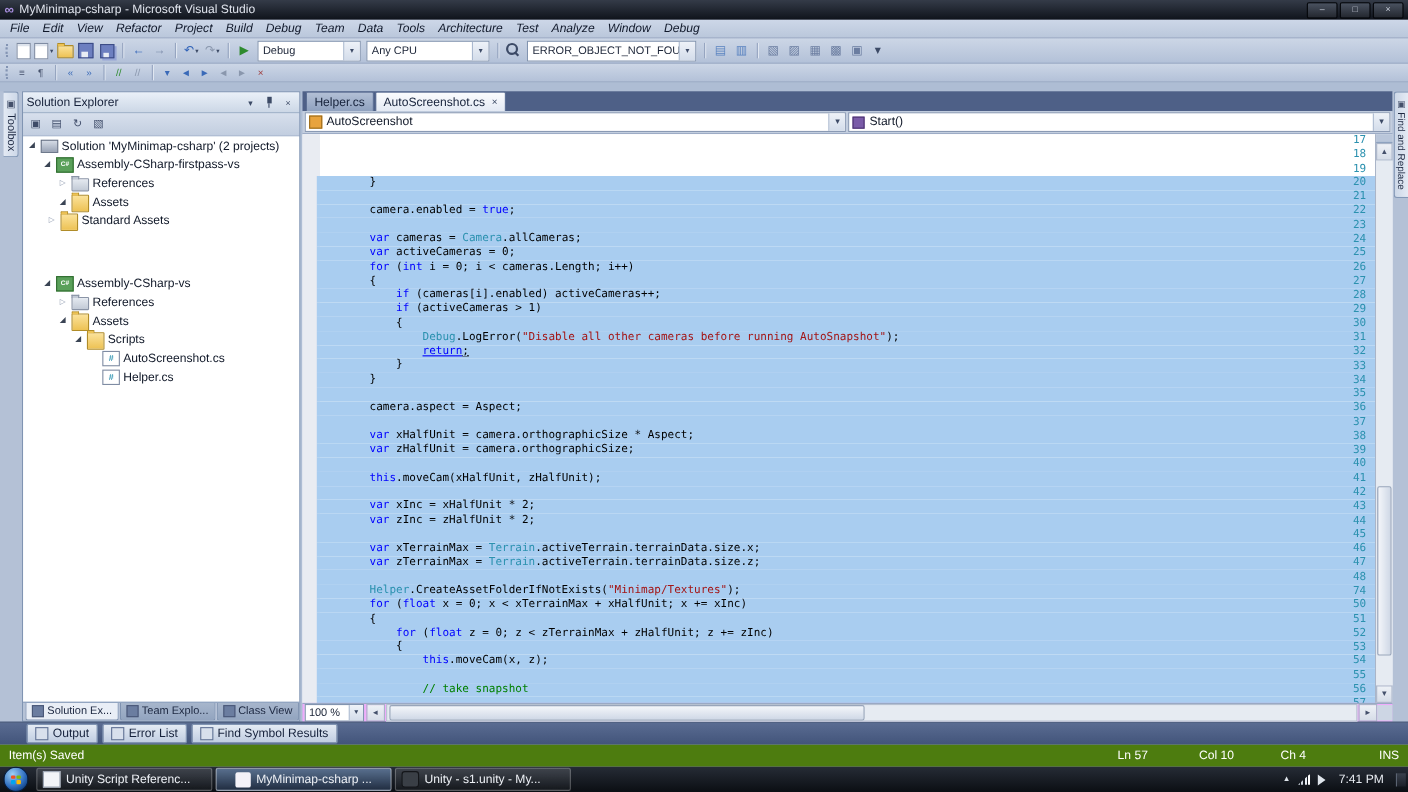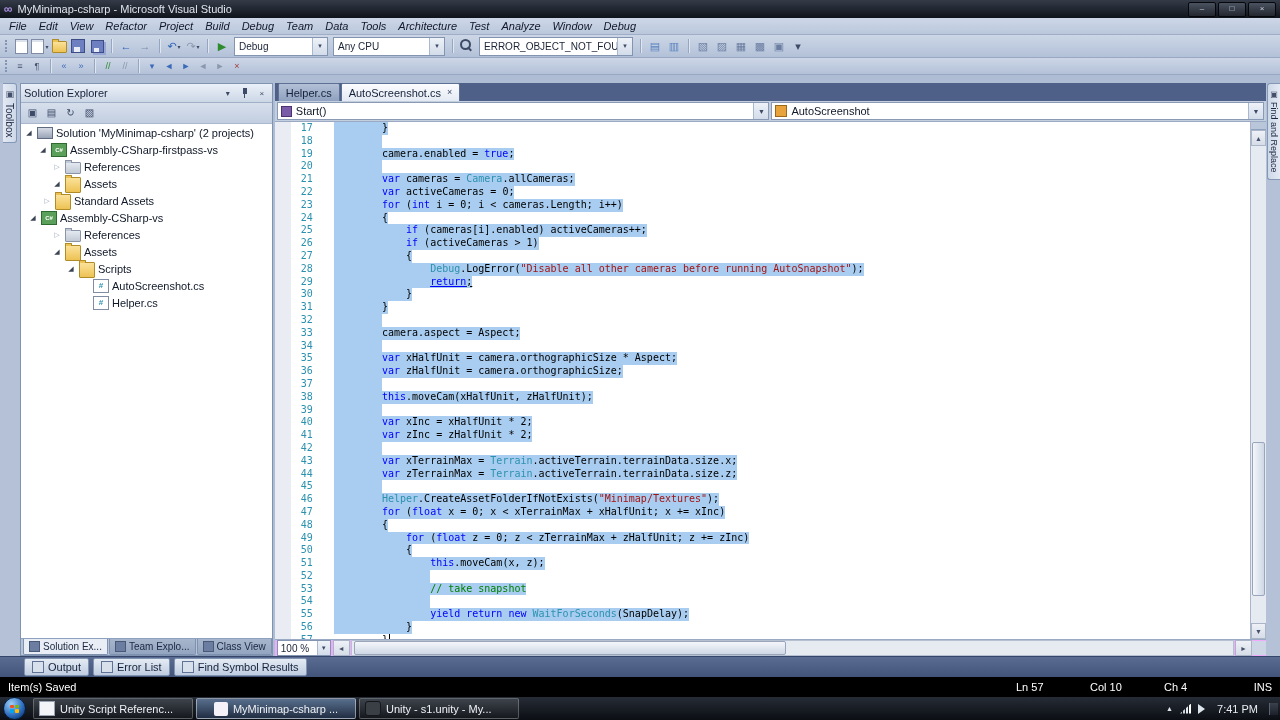--- a/index.html
+++ b/index.html
@@ -85,21 +85,21 @@
   .doc-tab.active{background:linear-gradient(#fbfcfe,#e4eaf4);}
   .doc-close{font-size:9px;color:#3c4a66;line-height:1;}
   .navbar{height:18px;flex:0 0 18px;background:#c3cedf;display:flex;gap:2px;padding:1px 2px;border-bottom:1px solid #9aa9c4;}
   .nav-combo{flex:1;background:#fff;border:1px solid #8a9ab4;display:flex;align-items:center;gap:4px;font-size:11px;color:#101828;padding-left:3px;overflow:hidden;}
   .i-class{width:10px;height:10px;background:#e8a33d;border:1px solid #9a6a1a;flex:0 0 10px;}
   .i-method{width:9px;height:9px;background:#7a5ba8;border:1px solid #4c3370;flex:0 0 9px;}
   .nav-arrow{margin-left:auto;width:14px;align-self:stretch;display:grid;place-items:center;font-size:7px;color:#3c4a66;background:linear-gradient(#eef2f8,#d3dcea);border-left:1px solid #aab8cf;}
 
   .code-wrap{flex:1;display:flex;min-height:0;background:#fff;}
   .code{flex:1;overflow:hidden;font-family:"DejaVu Sans Mono","Liberation Mono",monospace;font-size:10px;background:linear-gradient(to right,#e9ecf2 0,#e9ecf2 16px,#fff 16px);}
-  .line{display:flex;height:12.8px;line-height:12.8px;}
+  .line{display:flex;height:12.8px;line-height:12.8px;flex-direction:column;}
   .gut{flex:0 0 38px;text-align:right;padding-right:8px;color:var(--line-number,#2b91af);}
   .ltxt{white-space:pre;margin-left:13px;}
   .ltxt.sel{background:var(--selection,#a9cdf0);}
   .tk-p{color:#000;} .tk-k{color:var(--keyword,#0000ff);} .tk-y{color:var(--type,#2b91af);}
   .tk-s{color:var(--string,#a31515);} .tk-c{color:var(--comment,#008000);}
   .u{text-decoration:underline;}
   .caret{display:inline-block;width:1px;height:11px;background:#000;vertical-align:-2px;margin-left:1px;}
 
   .vscroll{flex:0 0 15px;background:#dfe5ee;border-left:1px solid #aab5c8;display:flex;flex-direction:column;}
   .vs-split{height:7px;background:#b9c6da;border-bottom:1px solid #8ea2bf;}
@@ -113,21 +113,21 @@
   .zoom-arrow{width:12px;align-self:stretch;display:grid;place-items:center;font-size:6px;color:#3c4a66;background:linear-gradient(#eef2f8,#d3dcea);border-left:1px solid #aab8cf;}
   .hs-btn{width:15px;height:14px;display:grid;place-items:center;font-size:7px;color:#44506b;background:linear-gradient(#eef1f6,#d6dde8);border:1px solid #aab5c8;}
   .hs-track{flex:1;height:14px;position:relative;background:#e6ebf2;border:1px solid #b6c0d0;margin:0 1px;}
   .hs-thumb{position:absolute;top:0;bottom:0;left:2px;width:430px;background:linear-gradient(#f4f6fa,#cfd8e6);border:1px solid #98a5ba;border-radius:2px;}
   .hs-corner{width:14px;height:14px;background:#cdd6e4;}
 
   
   .bottomrow{height:20px;flex:0 0 20px;background:linear-gradient(#5a6c92,#42547a);display:flex;align-items:center;gap:4px;padding-left:24px;border-top:1px solid #35466a;}
   .bp-btn{height:16px;display:flex;align-items:center;gap:4px;padding:0 7px;font-size:11px;color:#16223c;background:linear-gradient(#e4ebf4,#c0cde1);border:1px solid #8094b2;border-radius:2px;white-space:nowrap;}
 
-  .statusbar{height:20px;flex:0 0 20px;background:#000000;color:#fff;font-size:11px;display:flex;align-items:center;padding:0 8px;}
+  .statusbar{height:20px;flex:0 0 20px;background:#4d7c0f;color:#fff;font-size:11px;display:flex;align-items:center;padding:0 8px;}
   .st-spacer{flex:1;}
   .st-cell{width:74px;}
   .st-ins{width:34px;text-align:right;}
 
   
   .taskbar{height:23px;flex:0 0 23px;background:linear-gradient(#262c36,#0b0e13);display:flex;align-items:center;gap:3px;padding-left:3px;}
   .orb{width:21px;height:21px;border-radius:50%;background:radial-gradient(circle at 35% 28%,#9fd0f5,#2f6fc0 55%,#0d3a78 85%);border:1px solid #071c3c;display:grid;place-items:center;margin-right:4px;}
   .orb-flag{width:9px;height:8px;display:grid;grid-template-columns:1fr 1fr;grid-template-rows:1fr 1fr;gap:1px;}
   .orb-flag span{border-radius:1px;}
   .of1{background:#f25022;} .of2{background:#7fba00;} .of3{background:#00a4ef;} .of4{background:#ffb900;}
@@ -354,21 +354,21 @@
           <div class="tree-row" style="padding-left: 31px;">
             <span class="tree-exp open">◢</span>
             <span class="tree-ic i-fold"></span>
             <span class="tree-label">Assets</span>
           </div>
           <div class="tree-row" style="padding-left: 21px;">
             <span class="tree-exp closed">▷</span>
             <span class="tree-ic i-fold"></span>
             <span class="tree-label">Standard Assets</span>
           </div>
-          <div class="tree-row" style="padding-left: 7px;">
+          <div class="tree-row" style="padding-left: 17px; margin-top: 40px;">
             <span class="tree-exp open">◢</span>
             <span class="tree-ic i-proj"></span>
             <span class="tree-label">Assembly-CSharp-vs</span>
           </div>
           <div class="tree-row" style="padding-left: 31px;">
             <span class="tree-exp closed">▷</span>
             <span class="tree-ic i-fref"></span>
             <span class="tree-label">References</span>
           </div>
           <div class="tree-row" style="padding-left: 31px;">
@@ -413,29 +413,29 @@
           <div class="doc-tab">
             <span class="doc-tab-label">Helper.cs</span>
           </div>
           <div class="doc-tab active">
             <span class="doc-tab-label">AutoScreenshot.cs</span>
             <span class="doc-close">×</span>
           </div>
         </div>
       <div class="navbar">
         <div class="nav-combo">
+          <span class="i-class"></span>
+          <span>AutoScreenshot</span>
+          <span class="nav-arrow">▼</span>
+        </div>
+        <div class="nav-combo">
           <span class="i-method"></span>
           <span>Start()</span>
           <span class="nav-arrow">▼</span>
         </div>
-        <div class="nav-combo">
-          <span class="i-class"></span>
-          <span>AutoScreenshot</span>
-          <span class="nav-arrow">▼</span>
-        </div>
       </div>
       <div class="code-wrap">
         <div class="code" id="code-lines">
             <div class="line">
               <span class="gut">17</span>
               <span class="ltxt sel"><span class="tk-p">        }</span></span>
             </div>
             <div class="line">
               <span class="gut">18</span>
               <span class="ltxt sel"><span class="tk-p">        </span></span>
@@ -554,21 +554,21 @@
             </div>
             <div class="line">
               <span class="gut">47</span>
               <span class="ltxt sel"><span class="tk-p">        </span><span class="tk-k">for</span><span class="tk-p"> (</span><span class="tk-k">float</span><span class="tk-p"> x = 0; x &lt; xTerrainMax + xHalfUnit; x += xInc)</span></span>
             </div>
             <div class="line">
               <span class="gut">48</span>
               <span class="ltxt sel"><span class="tk-p">        {</span></span>
             </div>
             <div class="line">
-              <span class="gut">49</span>
+              <span class="gut">74</span>
               <span class="ltxt sel"><span class="tk-p">            </span><span class="tk-k">for</span><span class="tk-p"> (</span><span class="tk-k">float</span><span class="tk-p"> z = 0; z &lt; zTerrainMax + zHalfUnit; z += zInc)</span></span>
             </div>
             <div class="line">
               <span class="gut">50</span>
               <span class="ltxt sel"><span class="tk-p">            {</span></span>
             </div>
             <div class="line">
               <span class="gut">51</span>
               <span class="ltxt sel"><span class="tk-p">                </span><span class="tk-k">this</span><span class="tk-p">.moveCam(x, z);</span></span>
             </div>

